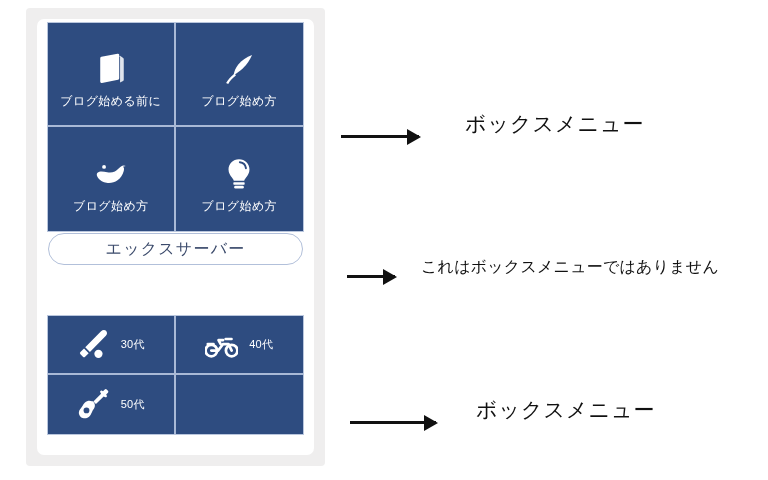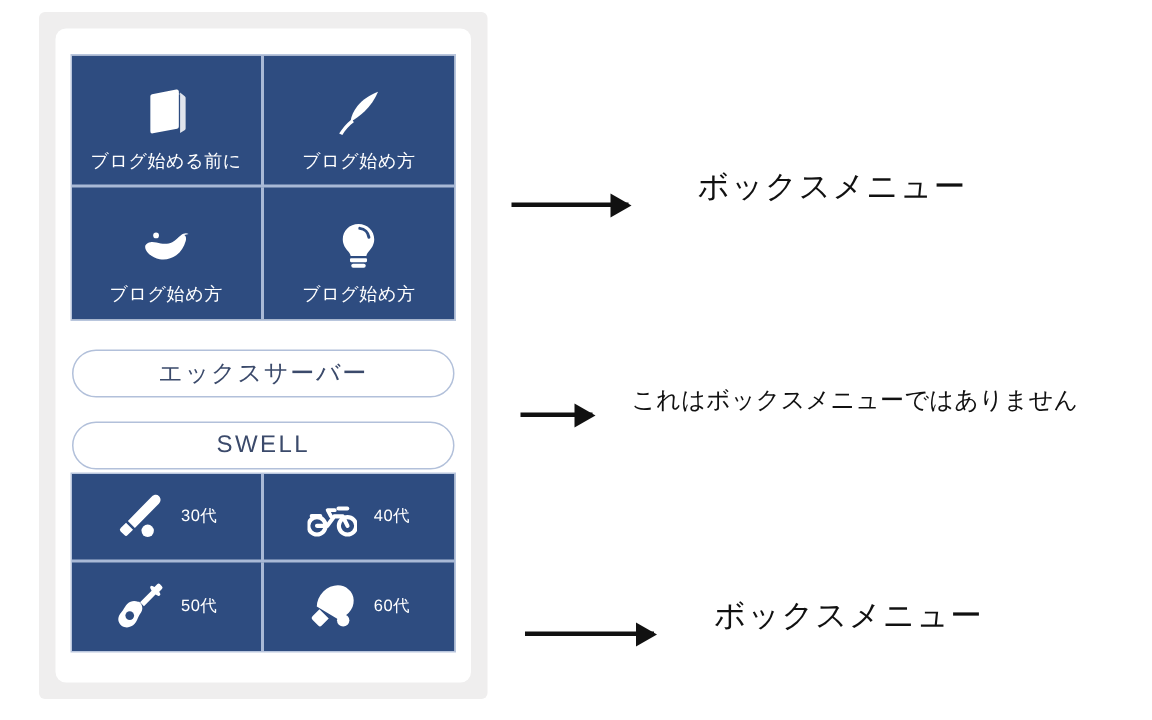--- a/index.html
+++ b/index.html
@@ -20,21 +20,21 @@
   }
 
   
   .tile-grid{
     position:absolute;left:11px;width:255px;
     background:#2e4c80;
     display:grid;grid-template-columns:1fr 1fr;
     box-sizing:border-box;
     outline:1px solid #b9c6dd;
   }
-  #box-menu-top{top:18px;height:176px;grid-template-rows:1fr 1fr;}
+  #box-menu-top{top:4px;height:208px;grid-template-rows:1fr 1fr;}
   #box-menu-bottom{top:297px;height:118px;grid-template-rows:1fr 1fr;}
 
   .tile{
     position:relative;
     display:flex;flex-direction:column;align-items:center;justify-content:center;
     box-sizing:border-box;
     color:#ffffff;
   }
   #box-menu-top .tile{border-right:2px solid #a9b9d6;border-bottom:2px solid #a9b9d6;padding-top:6px;}
   #box-menu-top .tile:nth-child(2),#box-menu-top .tile:nth-child(4){border-right:none;}
@@ -145,23 +145,20 @@
           </svg>
         </span>
         <span class="tile-label">ブログ始め方</span>
       </div>
 
     </div>
 
     <div class="pill-btn" id="pill-xserver">
       <span>エックスサーバー</span>
     </div>
-    <div class="pill-btn" id="pill-swell">
-      <span>SWELL</span>
-    </div>
 
     <div class="tile-grid" id="box-menu-bottom">
 
       <div class="tile">
         <span class="tile-icon">
           <svg viewBox="0 0 24 24" aria-hidden="true">
             <path d="M21.1 2.0 c-.9 -.9 -2.4 -.8 -3.6 .3 L6.0 14.0 l3.4 3.4 L21.0 5.7 c1.1 -1.2 1.1 -2.7 .1 -3.7 z"></path>
             <path d="M5.1 14.9 l-2.6 2.6 a1.1 1.1 0 0 0 0 1.6 l1.8 1.8 a1.1 1.1 0 0 0 1.6 0 l2.6 -2.6 z"></path>
             <circle cx="15.6" cy="18.8" r="3.0"></circle>
           </svg>
@@ -187,30 +184,20 @@
         <span class="tile-icon">
           <svg viewBox="0 0 24 24" aria-hidden="true">
             <path d="M21.6 1.1 a1.0 1.0 0 0 0 -1.4 0 l-1.3 1.3 -1.0 -.5 a.8 .8 0 0 0 -1.0 1.1 l.6 1.2 -5.6 5.6 1.9 1.9 5.6 -5.6 1.2 .6 a.8 .8 0 0 0 1.1 -1.0 l-.5 -1.0 1.3 -1.3 a1.0 1.0 0 0 0 0 -1.4 z"></path>
             <path d="M10.9 9.6 c-1.7 -.7 -3.7 -.4 -5.1 .9 -1.0 .9 -1.5 2.1 -2.2 3.2 -.8 1.2 -2.0 2.2 -2.2 3.7 -.3 1.9 1.0 3.8 2.8 4.4 1.8 .6 3.9 -.1 5.1 -1.5 1.0 -1.1 1.4 -2.6 2.1 -3.9 .6 -1.1 1.5 -2.1 1.6 -3.4 .1 -1.3 -.5 -2.6 -1.5 -3.4 z"></path>
             <circle cx="6.9" cy="16.3" r="2.1" fill="#2e4c80"></circle>
           </svg>
         </span>
         <span class="tile-label">50代</span>
       </div>
 
-      <div class="tile">
-        <span class="tile-icon">
-          <svg viewBox="0 0 24 24" aria-hidden="true">
-            <path d="M19.9 3.6 c-3.1 -3.1 -8.6 -2.6 -12.2 1.0 -2.1 2.1 -3.2 4.8 -3.2 7.3 l10.1 6.0 c2.0 -.5 3.9 -1.5 5.3 -2.9 3.6 -3.6 3.1 -9.1 0 -11.4 z"></path>
-            <path d="M5.8 13.2 l-3.4 3.4 a1.2 1.2 0 0 0 0 1.7 l2.8 2.8 a1.2 1.2 0 0 0 1.7 0 l3.4 -3.4 z"></path>
-            <circle cx="17.3" cy="18.6" r="3.0"></circle>
-          </svg>
-        </span>
-        <span class="tile-label">60代</span>
-      </div>
 
     </div>
 
   </div>
 </div>
 
 <div class="annotation" id="annotation-1">
   <span class="arrow"></span>
   <span class="annotation-text">ボックスメニュー</span>
 </div>

